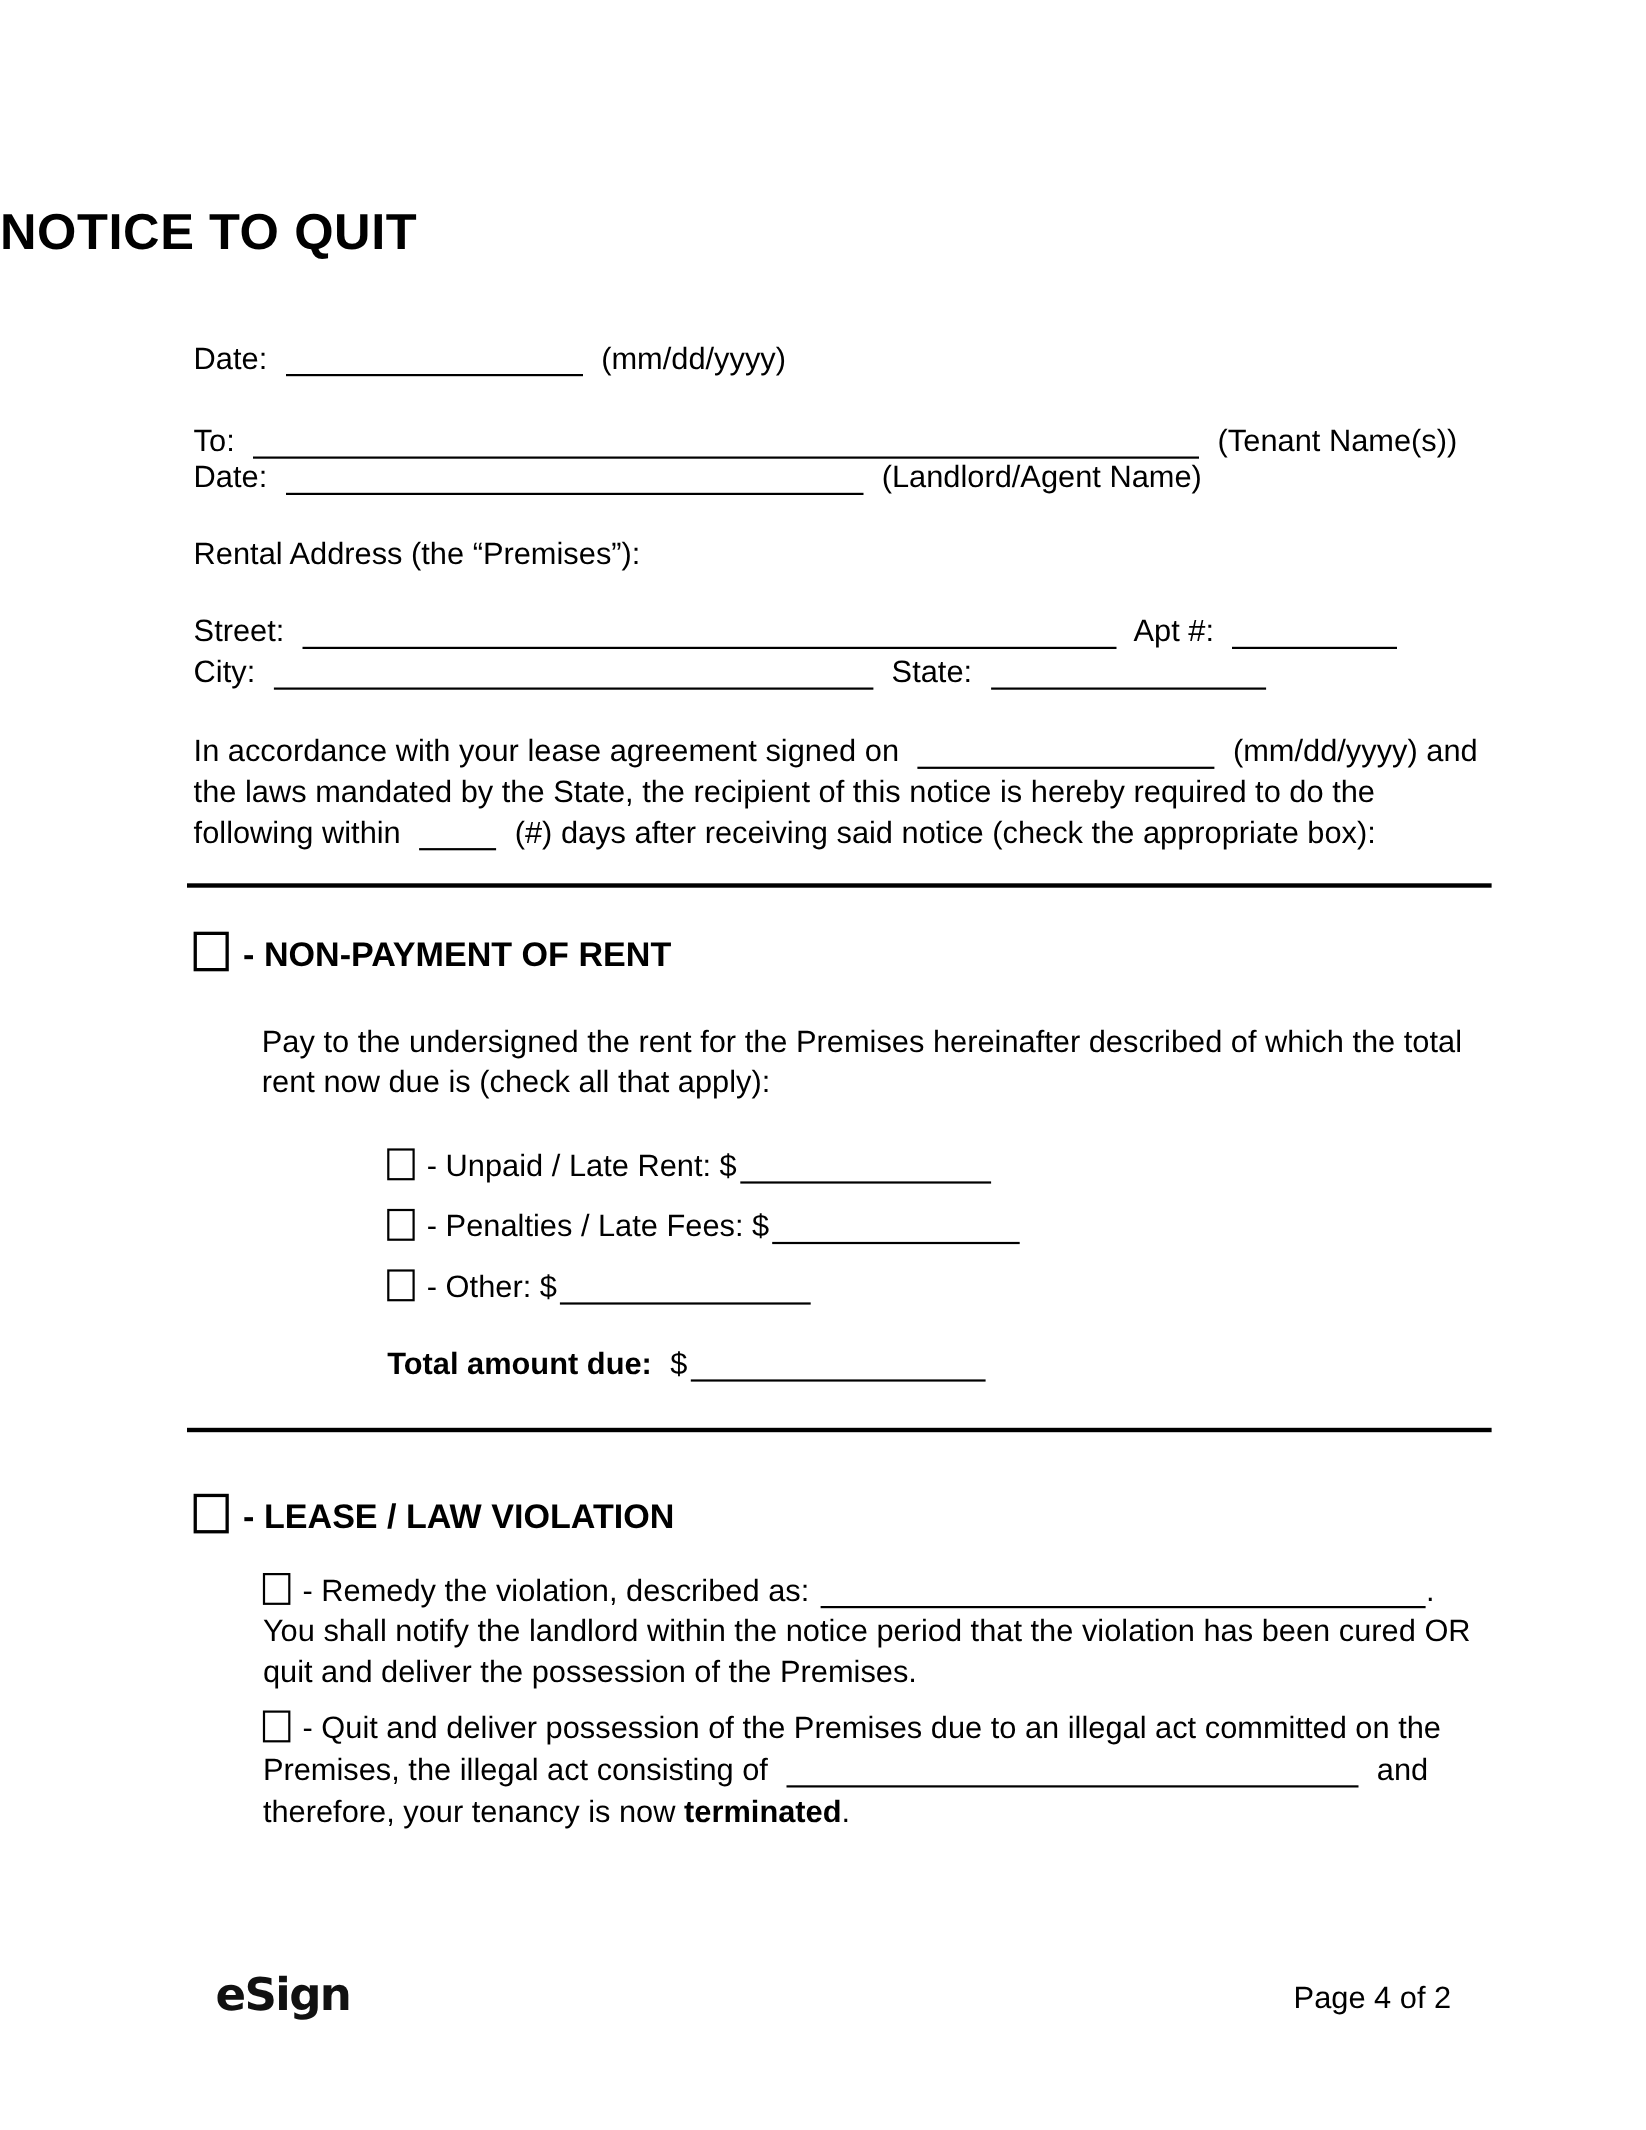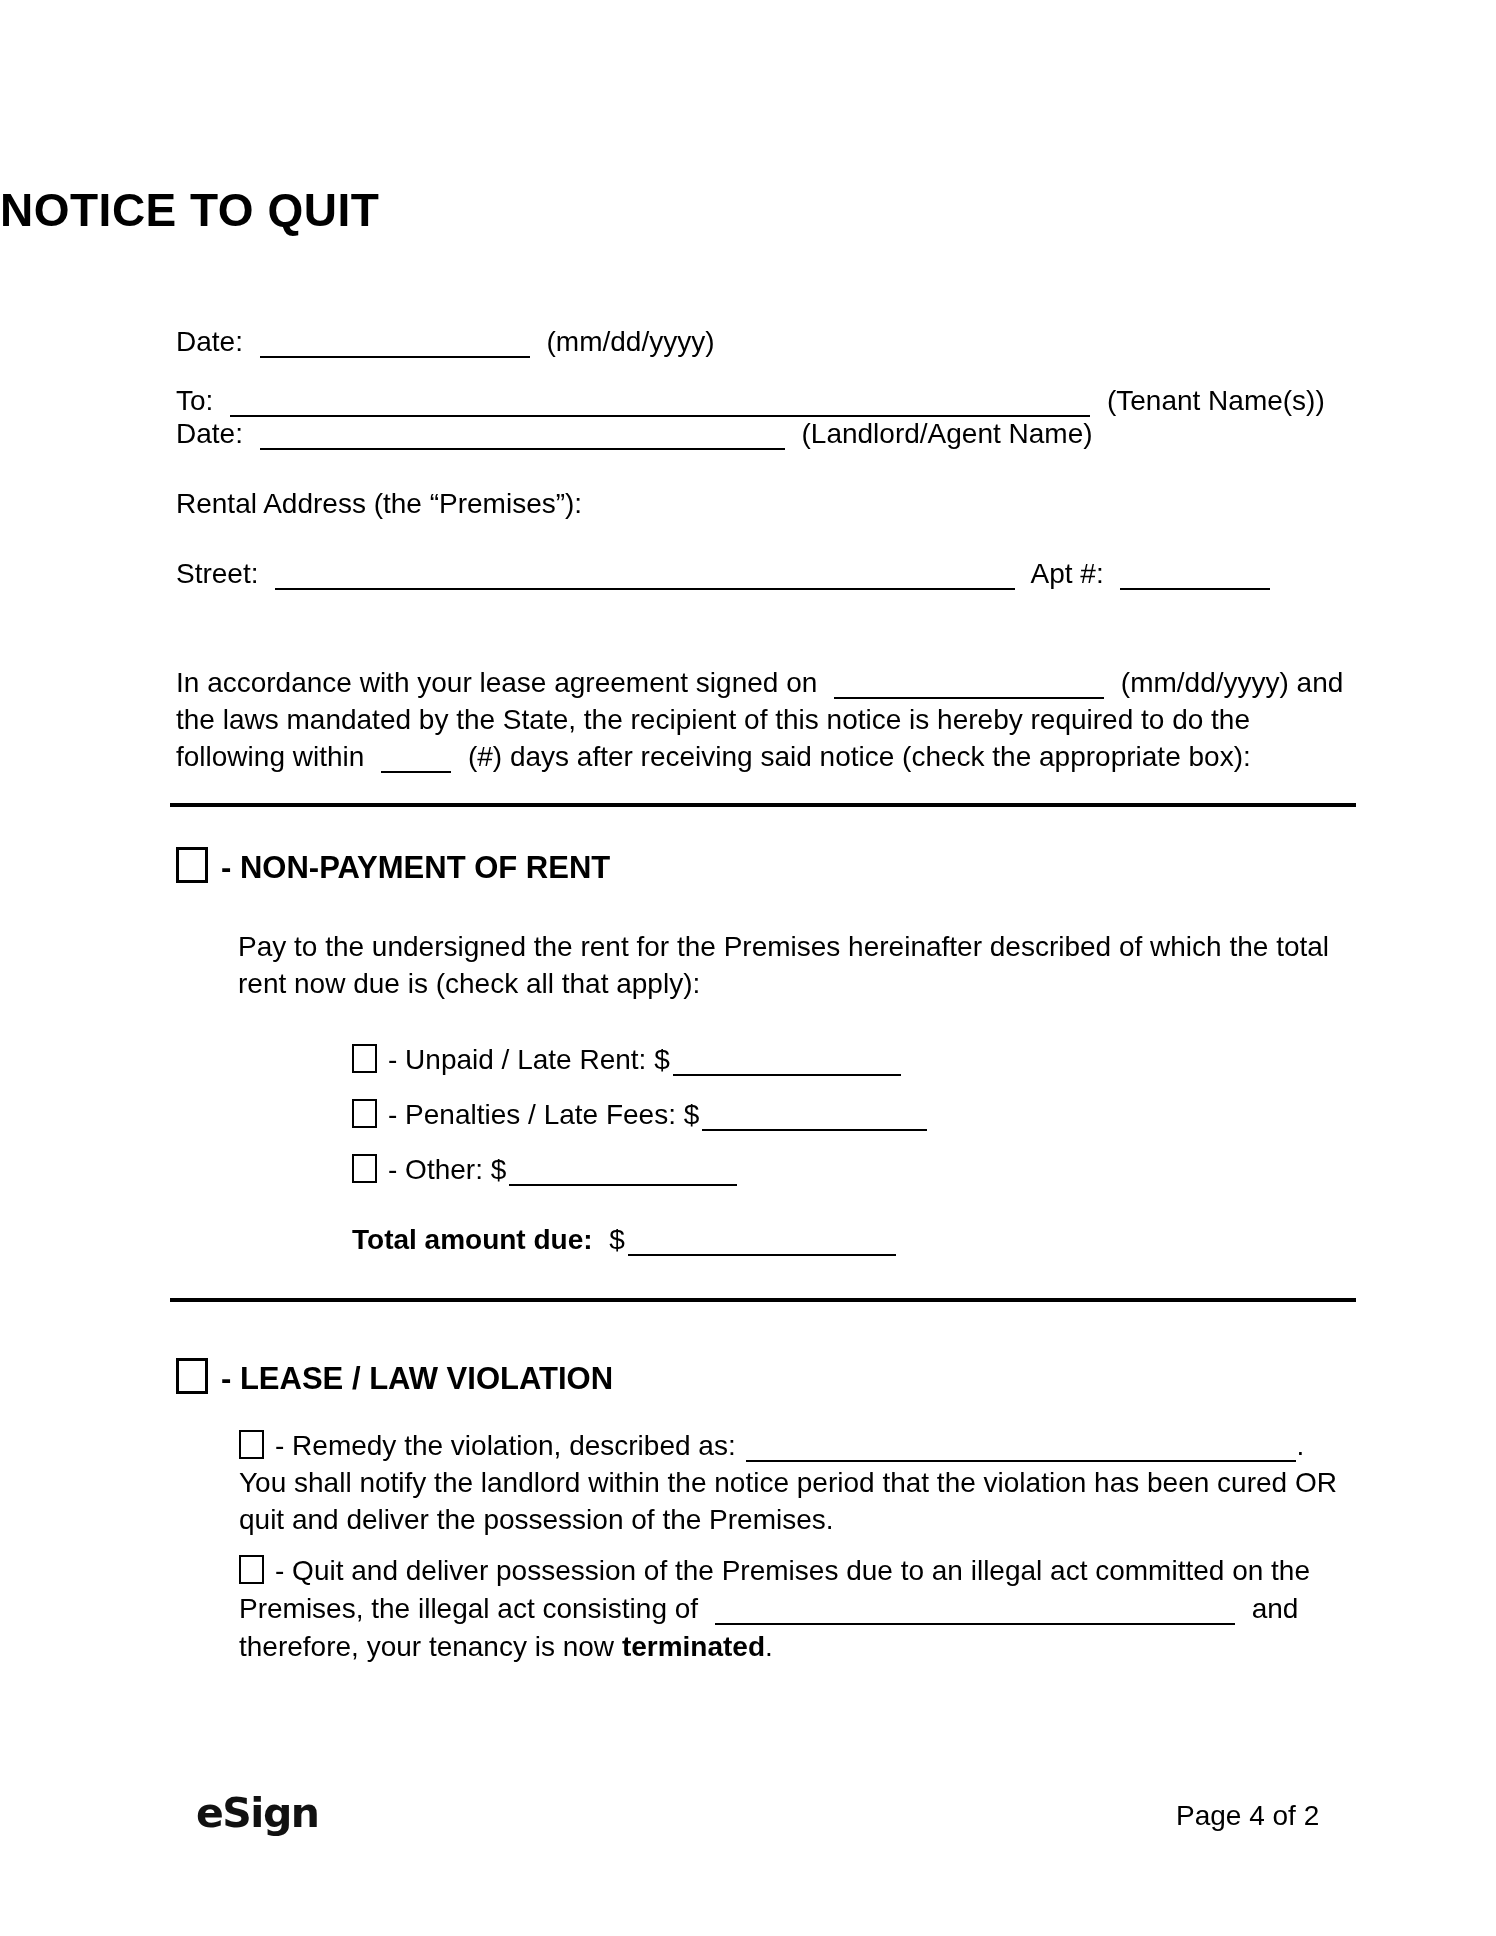--- a/index.html
+++ b/index.html
@@ -67,21 +67,21 @@
     font-size:28px;
   }
 </style>
 </head>
 <body>
 
 <div class="page">
 
   <h1 class="title">NOTICE TO QUIT</h1>
 
-  <div class="row" style="top:325px;left:176px;">
+  <div class="row" style="top:309px;left:176px;">
     <span>Date:</span>
     <span class="ul gapL gapR" style="width:270px;"></span>
     <span>(mm/dd/yyyy)</span>
   </div>
 
   <div class="row" style="top:384px;left:176px;">
     <span>To:</span>
     <span class="ul gapL gapR" style="width:860px;"></span>
     <span>(Tenant Name(s))</span>
   </div>
@@ -96,20 +96,26 @@
     <span>Rental Address (the “Premises”):</span>
   </div>
 
   <div class="row" style="top:557px;left:176px;">
     <span>Street:</span>
     <span class="ul gapL gapR" style="width:740px;"></span>
     <span>Apt #:</span>
     <span class="ul gapL" style="width:150px;"></span>
   </div>
 
+  <div class="row" style="top:594px;left:176px;">
+    <span>City:</span>
+    <span class="ul gapL gapR" style="width:545px;"></span>
+    <span>State:</span>
+    <span class="ul gapL" style="width:250px;"></span>
+  </div>
 
   <div class="para" style="top:664px;left:176px;">
     <div class="pline">
       <span>In accordance with your lease agreement signed on</span>
       <span class="ul gapL gapR" style="width:270px;"></span>
       <span>(mm/dd/yyyy) and</span>
     </div>
     <div class="pline">
       <span>the laws mandated by the State, the recipient of this notice is hereby required to do the</span>
     </div>

